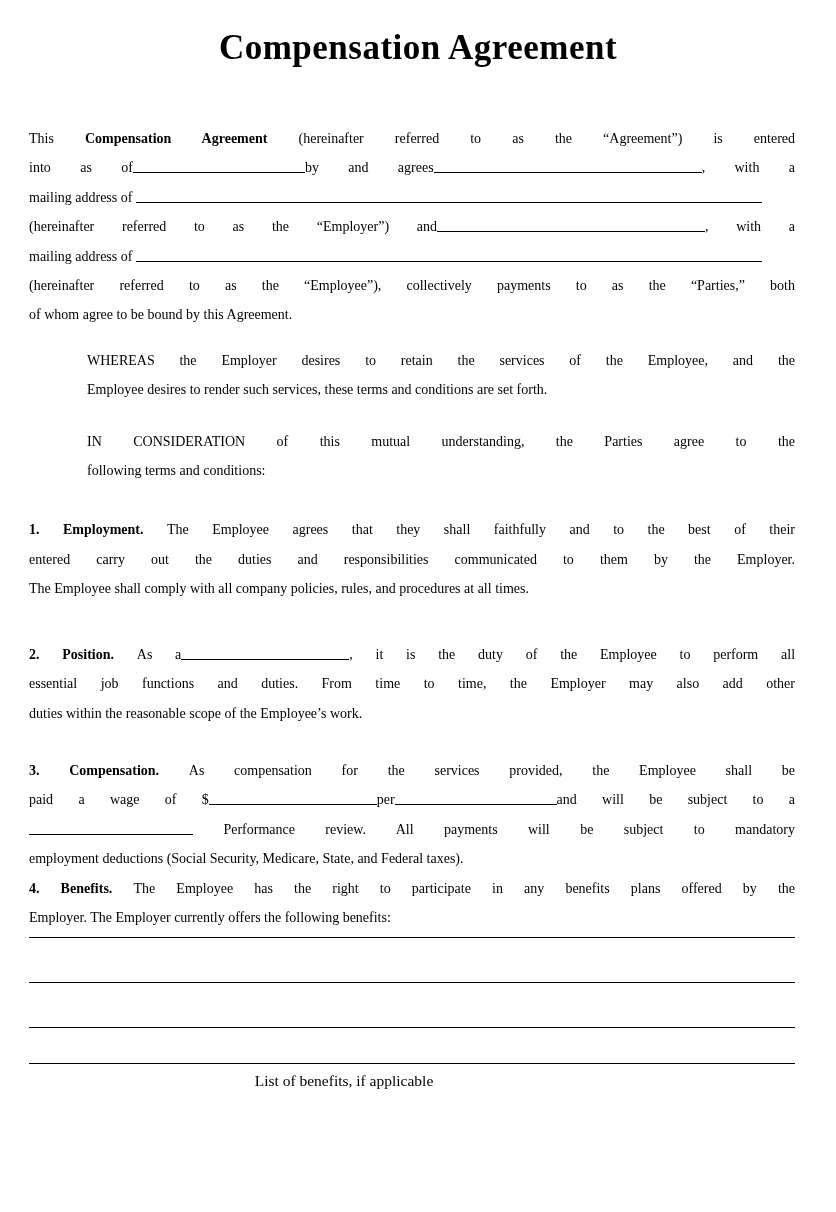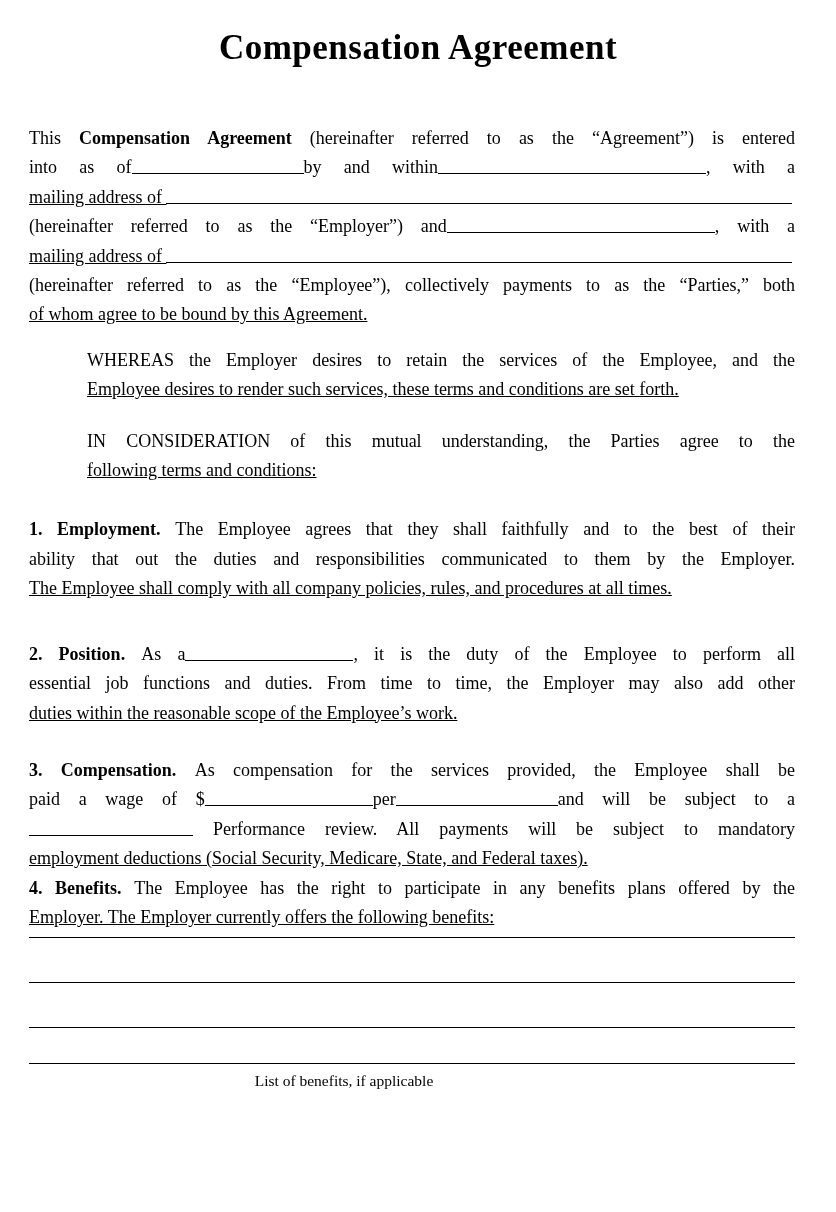--- a/index.html
+++ b/index.html
@@ -54,27 +54,26 @@
   .blank.w-pos     { width: 168px; }
   .blank.w-wage    { width: 168px; }
   .blank.w-per     { width: 162px; }
   .blank.w-review  { width: 164px; }
 
   
   .line {
     display: block;
     text-align: justify;
     text-align-last: justify;
-    font-size: 18px;
+    font-size: 14px;
     line-height: 29.4px;
     white-space: nowrap;
   }
   .line.last {
     text-align-last: left;
-    text-decoration: underline;
   }
   .lines {
     width: 766px;
   }
   .lines.indent {
     margin-left: 58px;
     width: 708px;
   }
   .rule {
     position: absolute;
@@ -96,41 +95,41 @@
 <body>
 
 <div class="page">
 
   <div class="doc-title">Compensation Agreement</div>
 
   <div class="body-area">
 
     <div class="lines">
       <div class="line"><span>This </span><span class="b">Compensation Agreement</span><span> (hereinafter referred to as the “Agreement”) is entered</span></div>
-      <div class="line"><span>into as of</span><span class="blank w-date"></span><span>by and within</span><span class="blank w-party"></span><span>, with a</span></div>
+      <div class="line"><span>into as of</span><span class="blank w-date"></span><span>by and agrees</span><span class="blank w-party"></span><span>, with a</span></div>
       <div class="line last"><span>mailing address of</span>&nbsp;<span class="blank w-address"></span></div>
       <div class="line"><span>(hereinafter referred to as the “Employer”) and</span><span class="blank w-party"></span><span>, with a</span></div>
       <div class="line last"><span>mailing address of</span>&nbsp;<span class="blank w-address"></span></div>
       <div class="line">(hereinafter referred to as the “Employee”), collectively payments to as the “Parties,” both</div>
       <div class="line last">of whom agree to be bound by this Agreement.</div>
     </div>
 
     <div class="lines indent" style="margin-top:16px;">
       <div class="line">WHEREAS the Employer desires to retain the services of the Employee, and the</div>
       <div class="line last">Employee desires to render such services, these terms and conditions are set forth.</div>
     </div>
 
     <div class="lines indent" style="margin-top:22px;">
       <div class="line">IN CONSIDERATION of this mutual understanding, the Parties agree to the</div>
       <div class="line last">following terms and conditions:</div>
     </div>
 
     <div class="lines" style="margin-top:30px;">
       <div class="line"><span class="b">1. Employment.</span>&nbsp;<span>The Employee agrees that they shall faithfully and to the best of their</span></div>
-      <div class="line">ability that out the duties and responsibilities communicated to them by the Employer.</div>
+      <div class="line">entered carry out the duties and responsibilities communicated to them by the Employer.</div>
       <div class="line last">The Employee shall comply with all company policies, rules, and procedures at all times.</div>
     </div>
 
     <div class="lines" style="margin-top:36px;">
       <div class="line"><span class="b">2. Position.</span>&nbsp;<span>As a</span><span class="blank w-pos"></span><span>, it is the duty of the Employee to perform all</span></div>
       <div class="line">essential job functions and duties. From time to time, the Employer may also add other</div>
       <div class="line last">duties within the reasonable scope of the Employee’s work.</div>
     </div>
 
     <div class="lines" style="margin-top:28px;">

